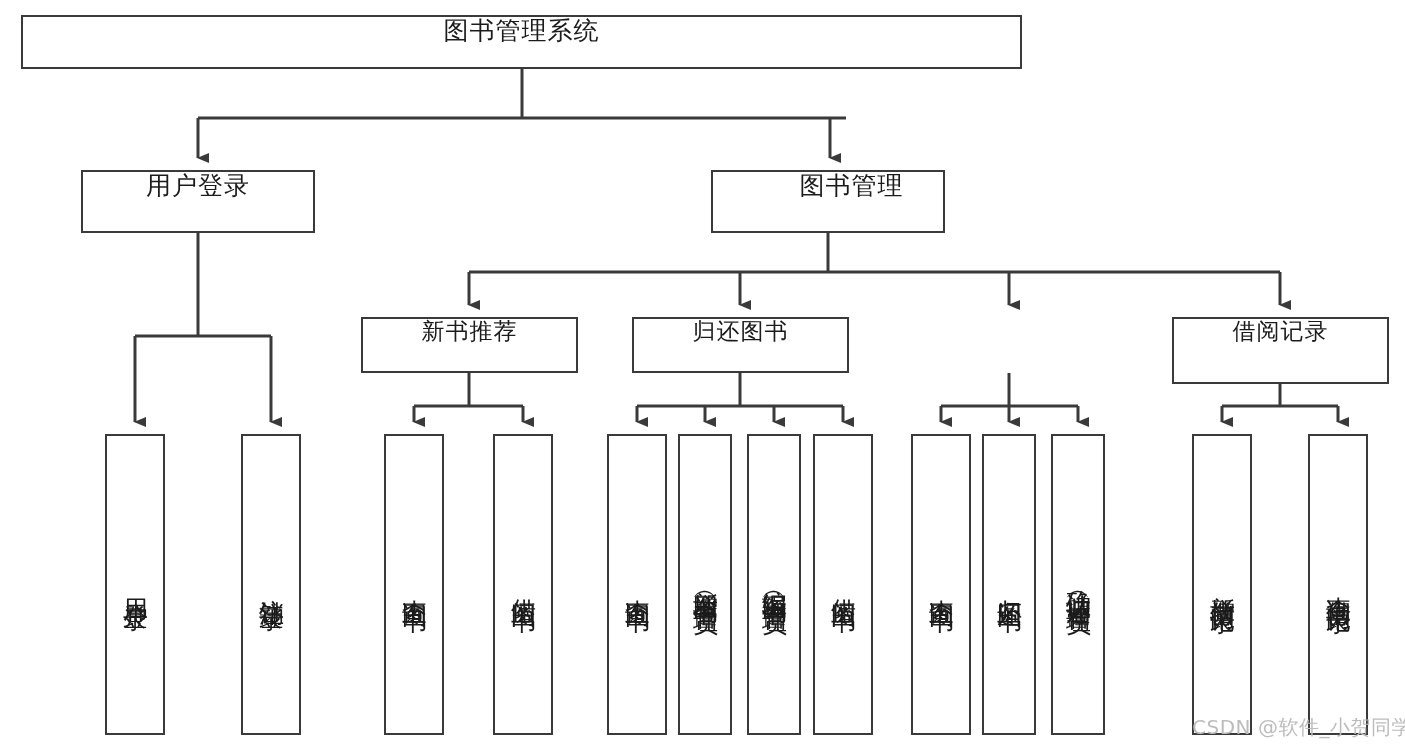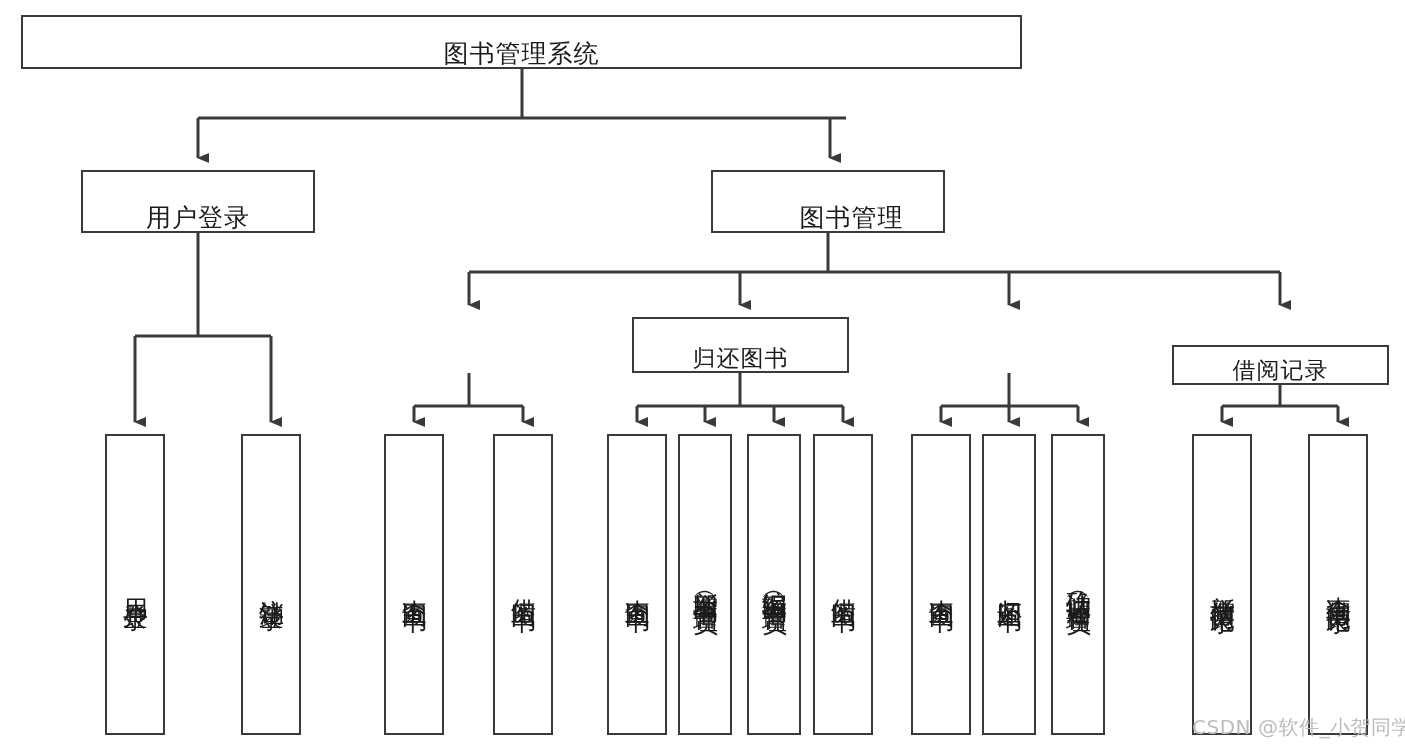--- a/index.html
+++ b/index.html
@@ -10,21 +10,21 @@
   }
   #diagram{position:relative;width:1405px;height:747px;background:#ffffff;}
   #edges{position:absolute;left:0;top:0;width:1405px;height:747px;}
 
   .node{
     position:absolute;
     box-sizing:border-box;
     background:#ffffff;
     border:2px solid #3a3a3a;
     display:flex;
-    align-items:flex-end;
+    align-items:flex-start;
     justify-content:center;
     color:#1b1b1b;
   }
   .node.h{ font-size:25px; line-height:1.1; letter-spacing:1px; white-space:nowrap;}
   .node.root{ font-size:25px; }
   .node.lvl3{ font-size:23px; }
 
   .node.v{
     writing-mode:vertical-rl;
     text-orientation:upright;
@@ -114,24 +114,27 @@
     <span>图书管理系统</span>
   </div>
 
   <div class="node h" style="left:81px;top:170px;width:234px;height:63px;">
     <span>用户登录</span>
   </div>
   <div class="node h" style="left:711px;top:170px;width:234px;height:63px;padding-left:47px;">
     <span>图书管理</span>
   </div>
 
+  <div class="node lvl3 h" style="left:361px;top:317px;width:217px;height:56px;">
+    <span>新书推荐</span>
+  </div>
   <div class="node lvl3 h" style="left:632px;top:317px;width:217px;height:56px;">
     <span>归还图书</span>
   </div>
-  <div class="node lvl3 h" style="left:1172px;top:317px;width:217px;height:40px;margin-top:28px;">
+  <div class="node lvl3 h" style="left:1172px;top:317px;width:217px;height:67px;">
     <span>借阅记录</span>
   </div>
 
   <div class="node v" style="left:105px;top:434px;width:60px;height:301px;">
     <span class="vtxt">用户登录</span>
   </div>
   <div class="node v" style="left:241px;top:434px;width:60px;height:301px;">
     <span class="vtxt">注销登录</span>
   </div>
 

